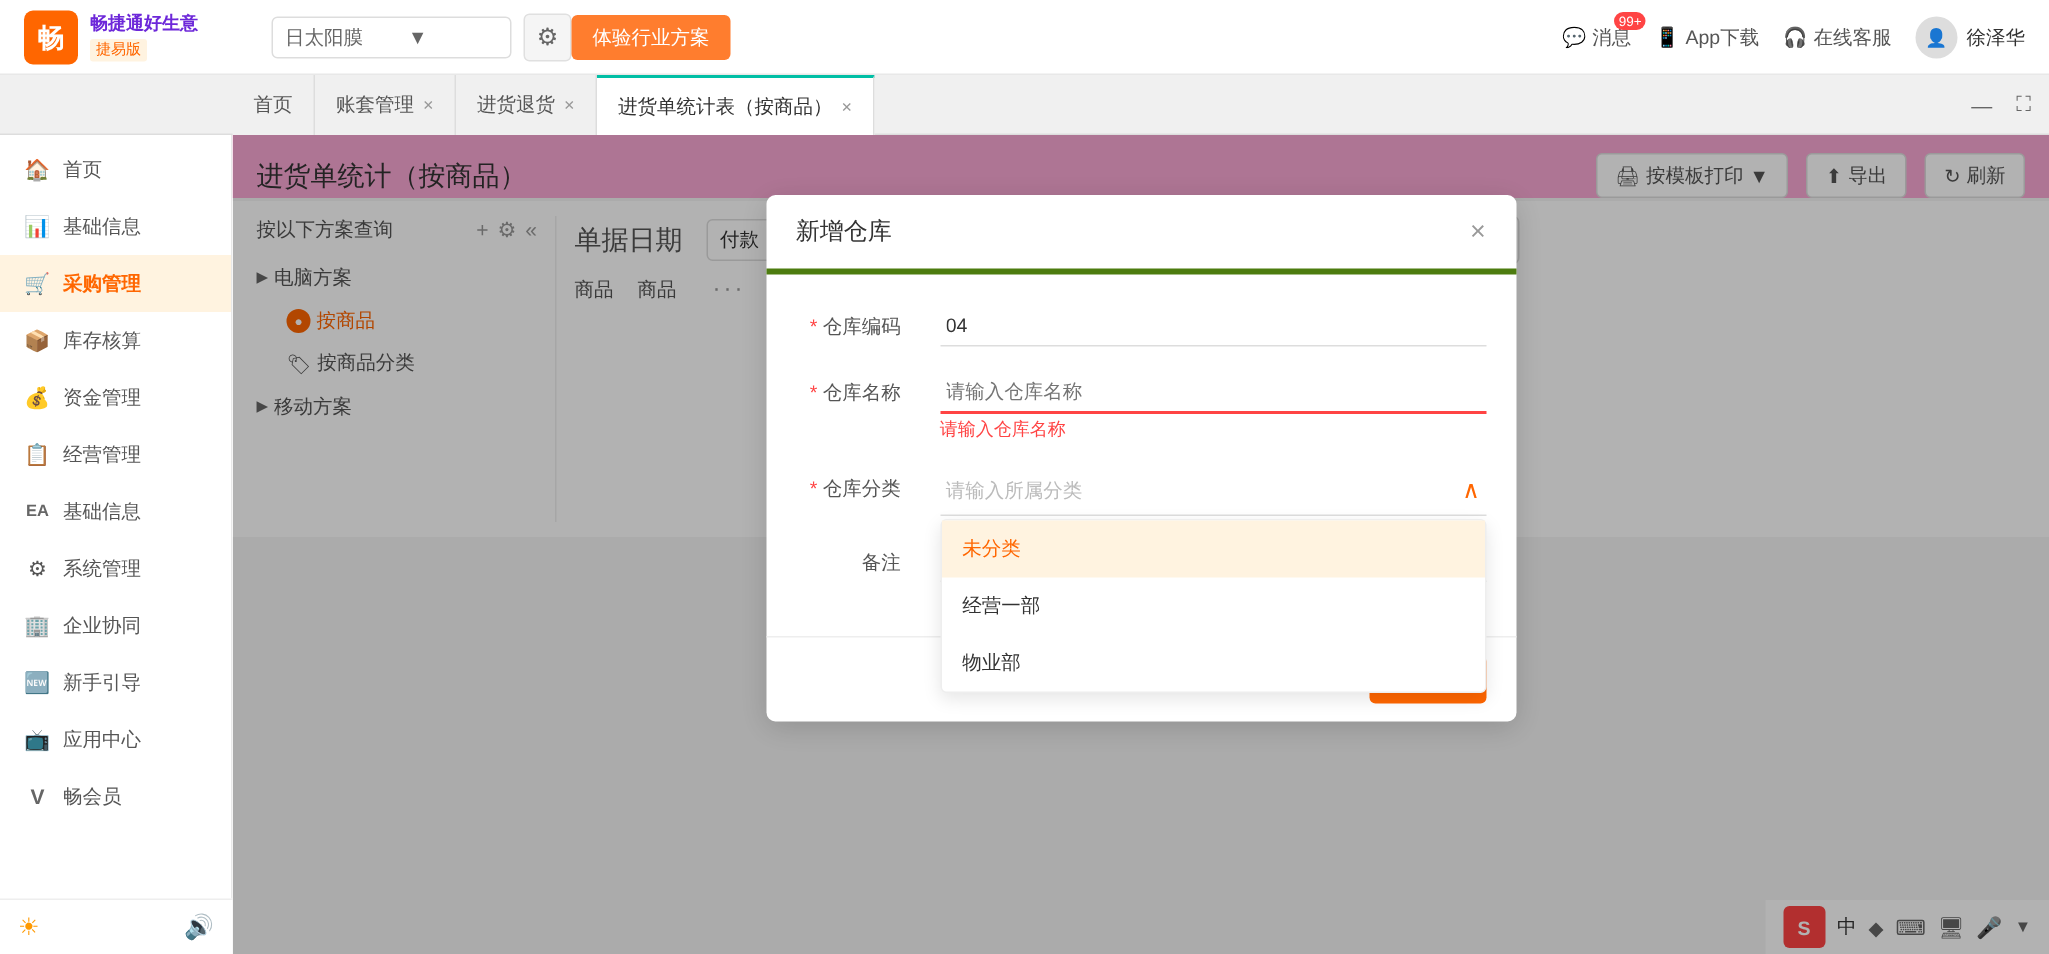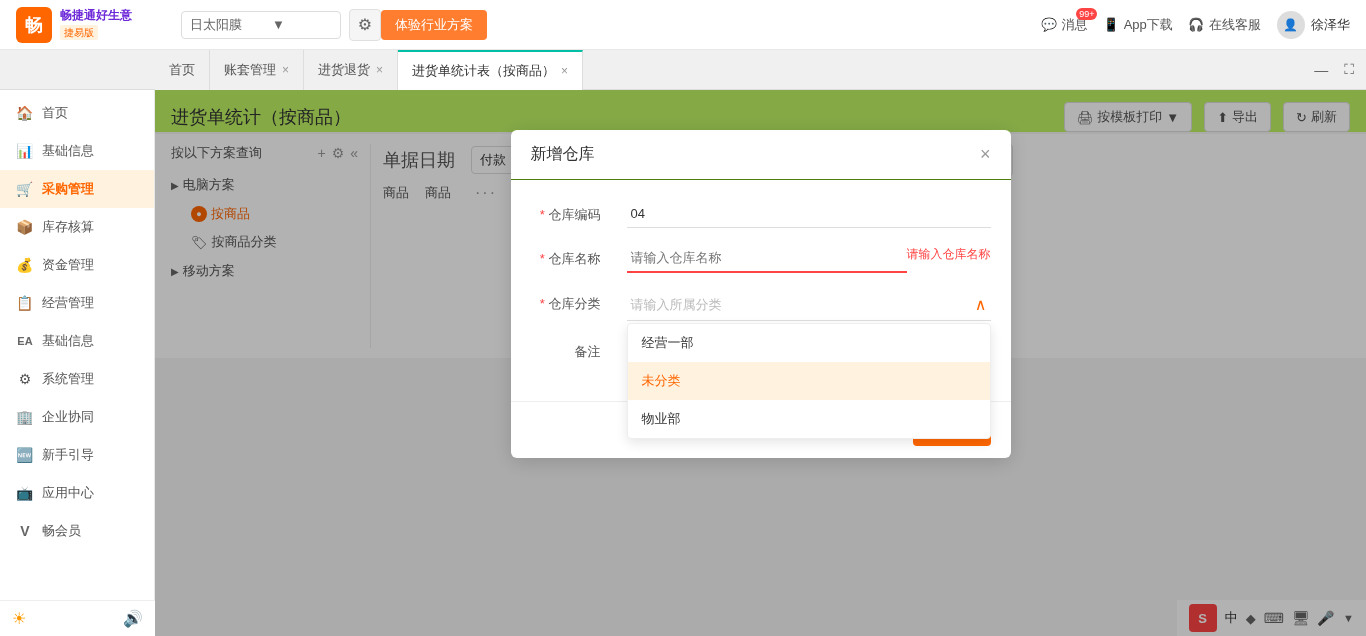--- a/index.html
+++ b/index.html
@@ -123,21 +123,21 @@
     
     .content-area {
       flex: 1;
       background: #f5f5f5;
       overflow: hidden;
       position: relative;
     }
 
     
     .page-header {
-      background: #bef264;
+      background: #f9a8d4;
       padding: 12px 16px 0;
       display: flex; align-items: center; justify-content: space-between;
     }
     .page-title { font-size: 18px; color: #333; font-weight: 500; }
     .page-header-actions { display: flex; align-items: center; gap: 12px; }
     .print-btn {
       border: 1px solid #ddd; background: #fff; border-radius: 4px;
       padding: 5px 12px; font-size: 13px; color: #555; cursor: pointer;
       display: flex; align-items: center; gap: 4px;
     }
@@ -222,41 +222,41 @@
     
     .modal {
       background: #fff;
       border-radius: 6px;
       width: 500px;
       box-shadow: 0 4px 20px rgba(0,0,0,0.15);
       position: relative;
     }
     .modal-header {
       padding: 14px 20px;
-      border-bottom: 1px solid #4d7c0f;
+      border-bottom: 4px solid #4d7c0f;
       display: flex; align-items: center; justify-content: space-between;
     }
     .modal-title { font-size: 16px; color: #333; font-weight: 500; }
     .modal-close { color: #999; cursor: pointer; font-size: 18px; }
     .modal-body { padding: 20px; }
     .form-row {
       display: flex; align-items: flex-start; margin-bottom: 16px; gap: 16px;
     }
     .form-label {
       font-size: 13px; color: #555; min-width: 80px; text-align: right;
       padding-right: 10px; padding-top: 6px;
     }
     .required { color: #ff4444; }
     .form-input {
       flex: 1; border: none; border-bottom: 1px solid #ddd;
       padding: 6px 4px; font-size: 13px; outline: none; color: #333;
     }
     .form-input.error-border { border-bottom: 2px solid #ff4444; }
     .error-msg { color: #ff4444; font-size: 12px; margin-top: 2px; }
-    .form-field-wrap { flex: 1; display: flex; flex-direction: row; }
+    .form-field-wrap { flex: 1; display: flex; flex-direction: column; }
     .category-select-wrap {
       flex: 1; border-bottom: 1px solid #ddd; padding: 6px 4px;
       font-size: 13px; color: #bbb; display: flex; align-items: center;
       justify-content: space-between; cursor: pointer; position: relative;
     }
     .category-select-wrap .up-arrow {
       color: #ff6600; font-size: 16px;
     }
     .dropdown-list {
       position: absolute;
@@ -546,25 +546,25 @@
               <span class="required">*</span>
               <span>仓库分类</span>
             </span>
             <div class="form-field-wrap" style="position:relative;">
               <div class="category-select-wrap">
                 <span>请输入所属分类</span>
                 <span class="up-arrow">∧</span>
               </div>
 
               <div class="dropdown-list">
+                <div class="dropdown-item selected">
+                  <span>未分类</span>
+                </div>
                 <div class="dropdown-item">
                   <span>经营一部</span>
-                </div>
-                <div class="dropdown-item selected">
-                  <span>未分类</span>
                 </div>
                 <div class="dropdown-item">
                   <span>物业部</span>
                 </div>
               </div>
             </div>
           </div>
 
           <div class="form-row">
             <span class="form-label">备注</span>

